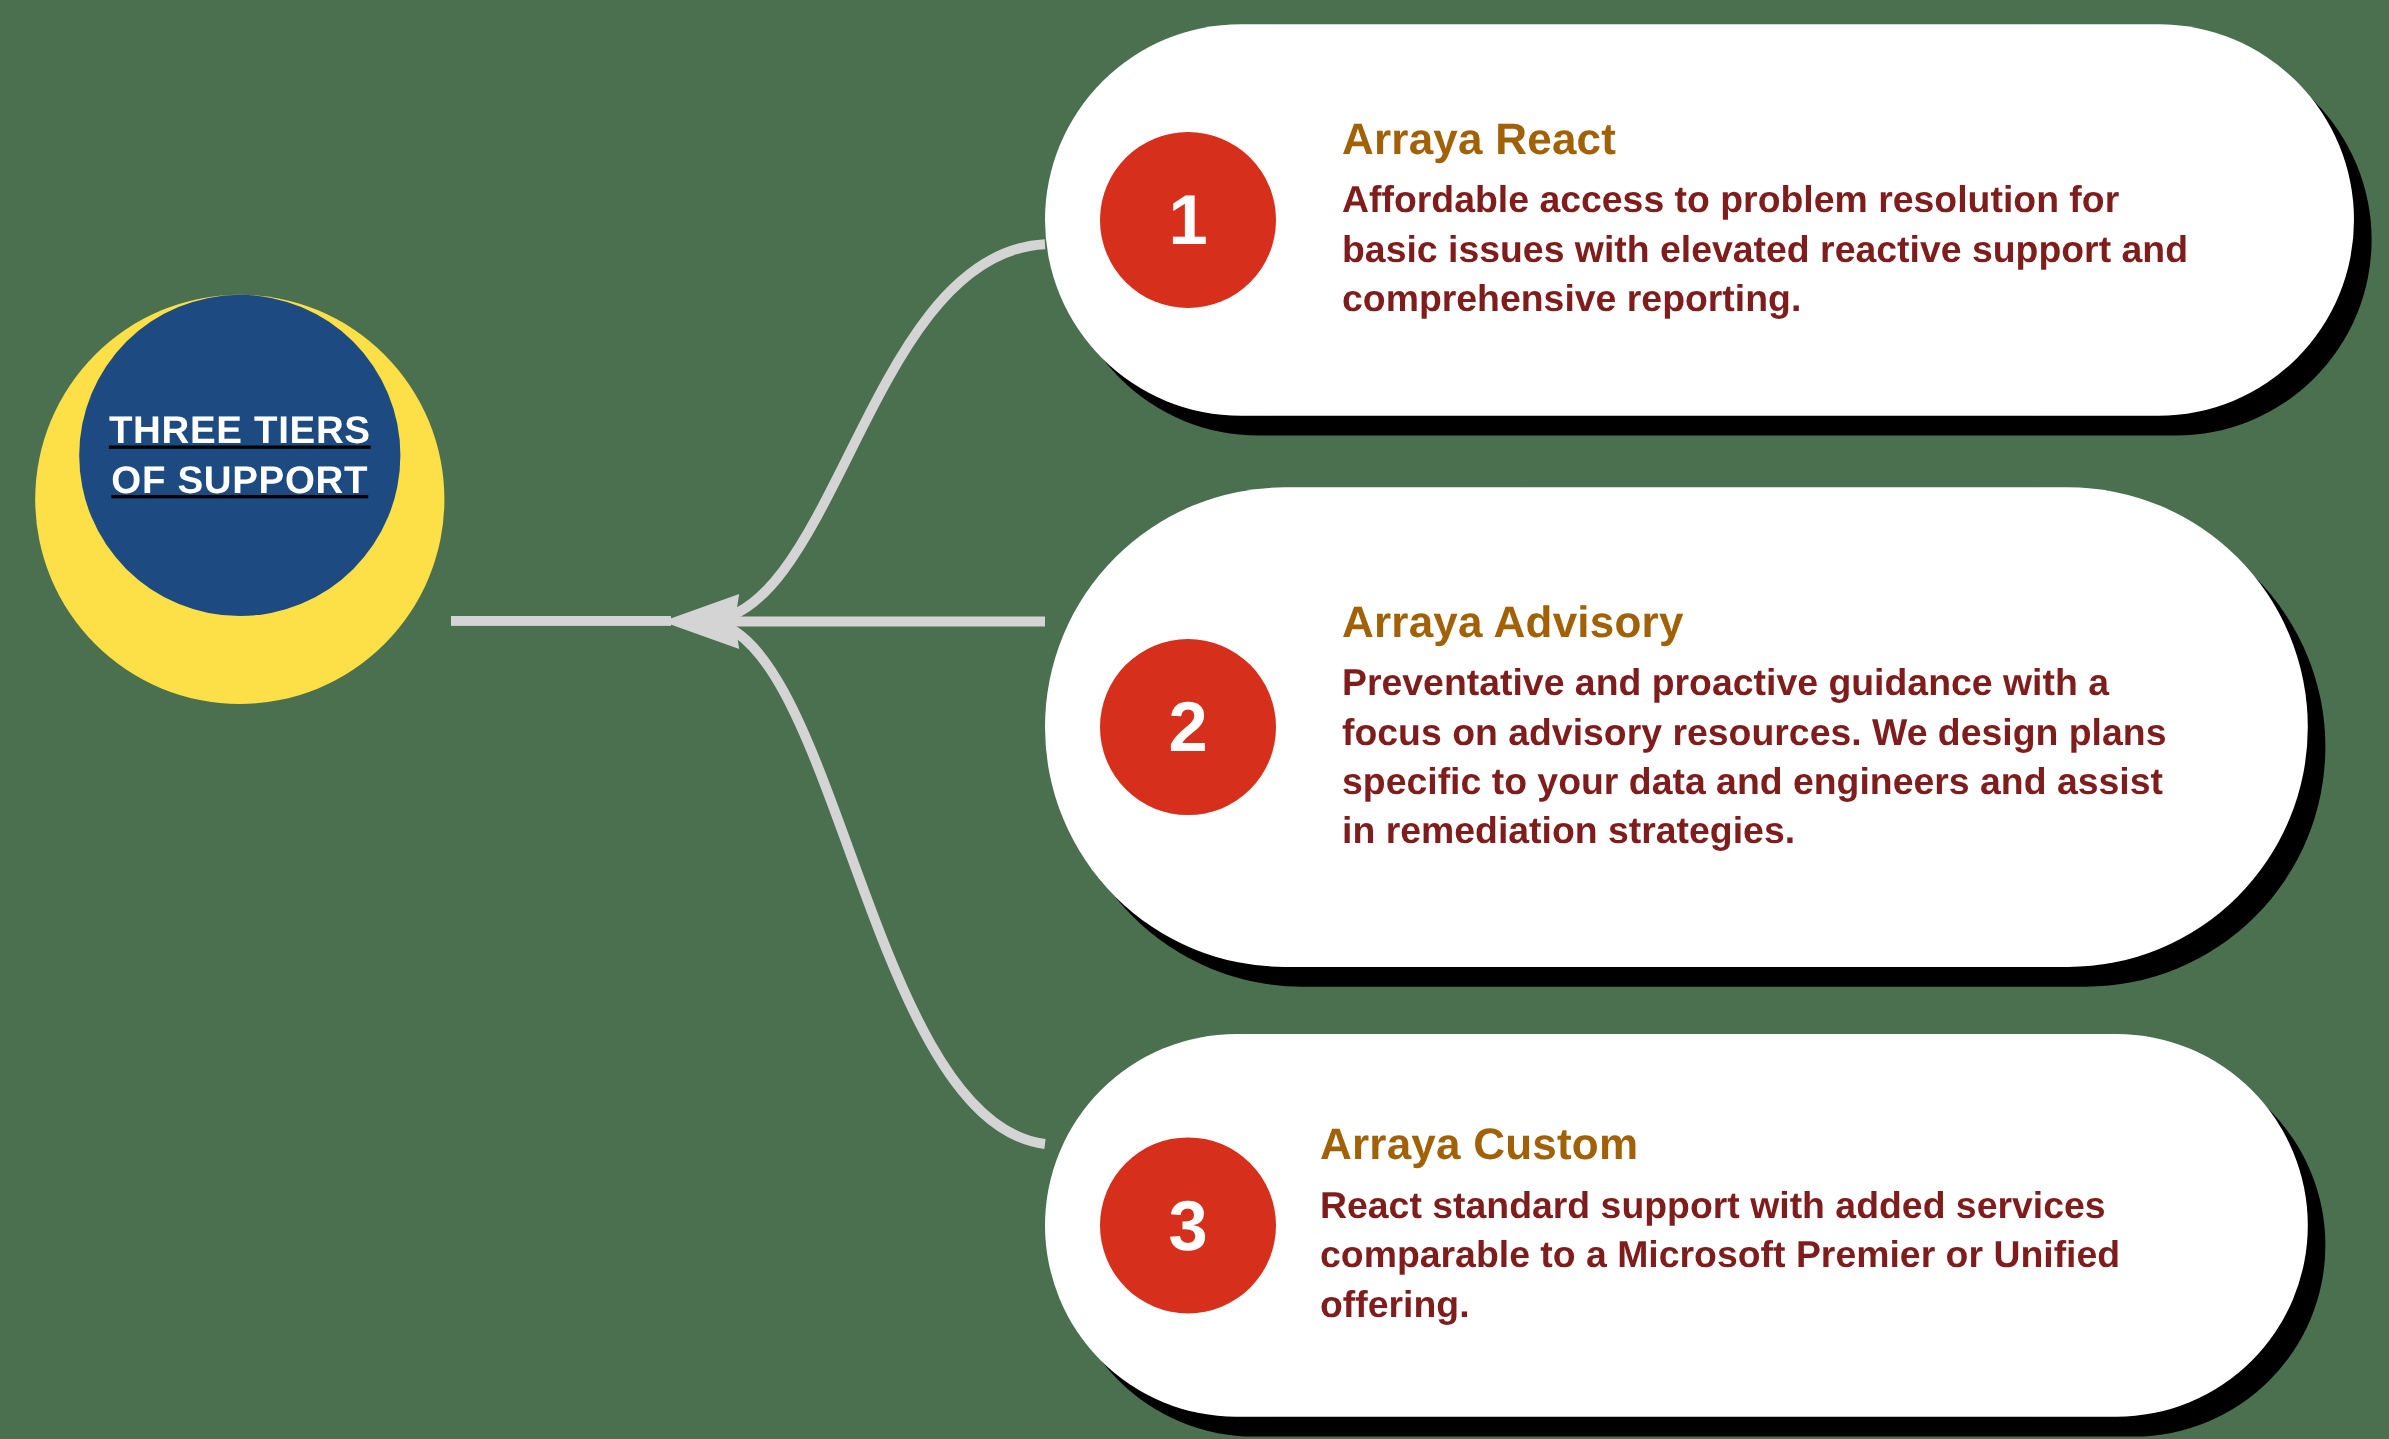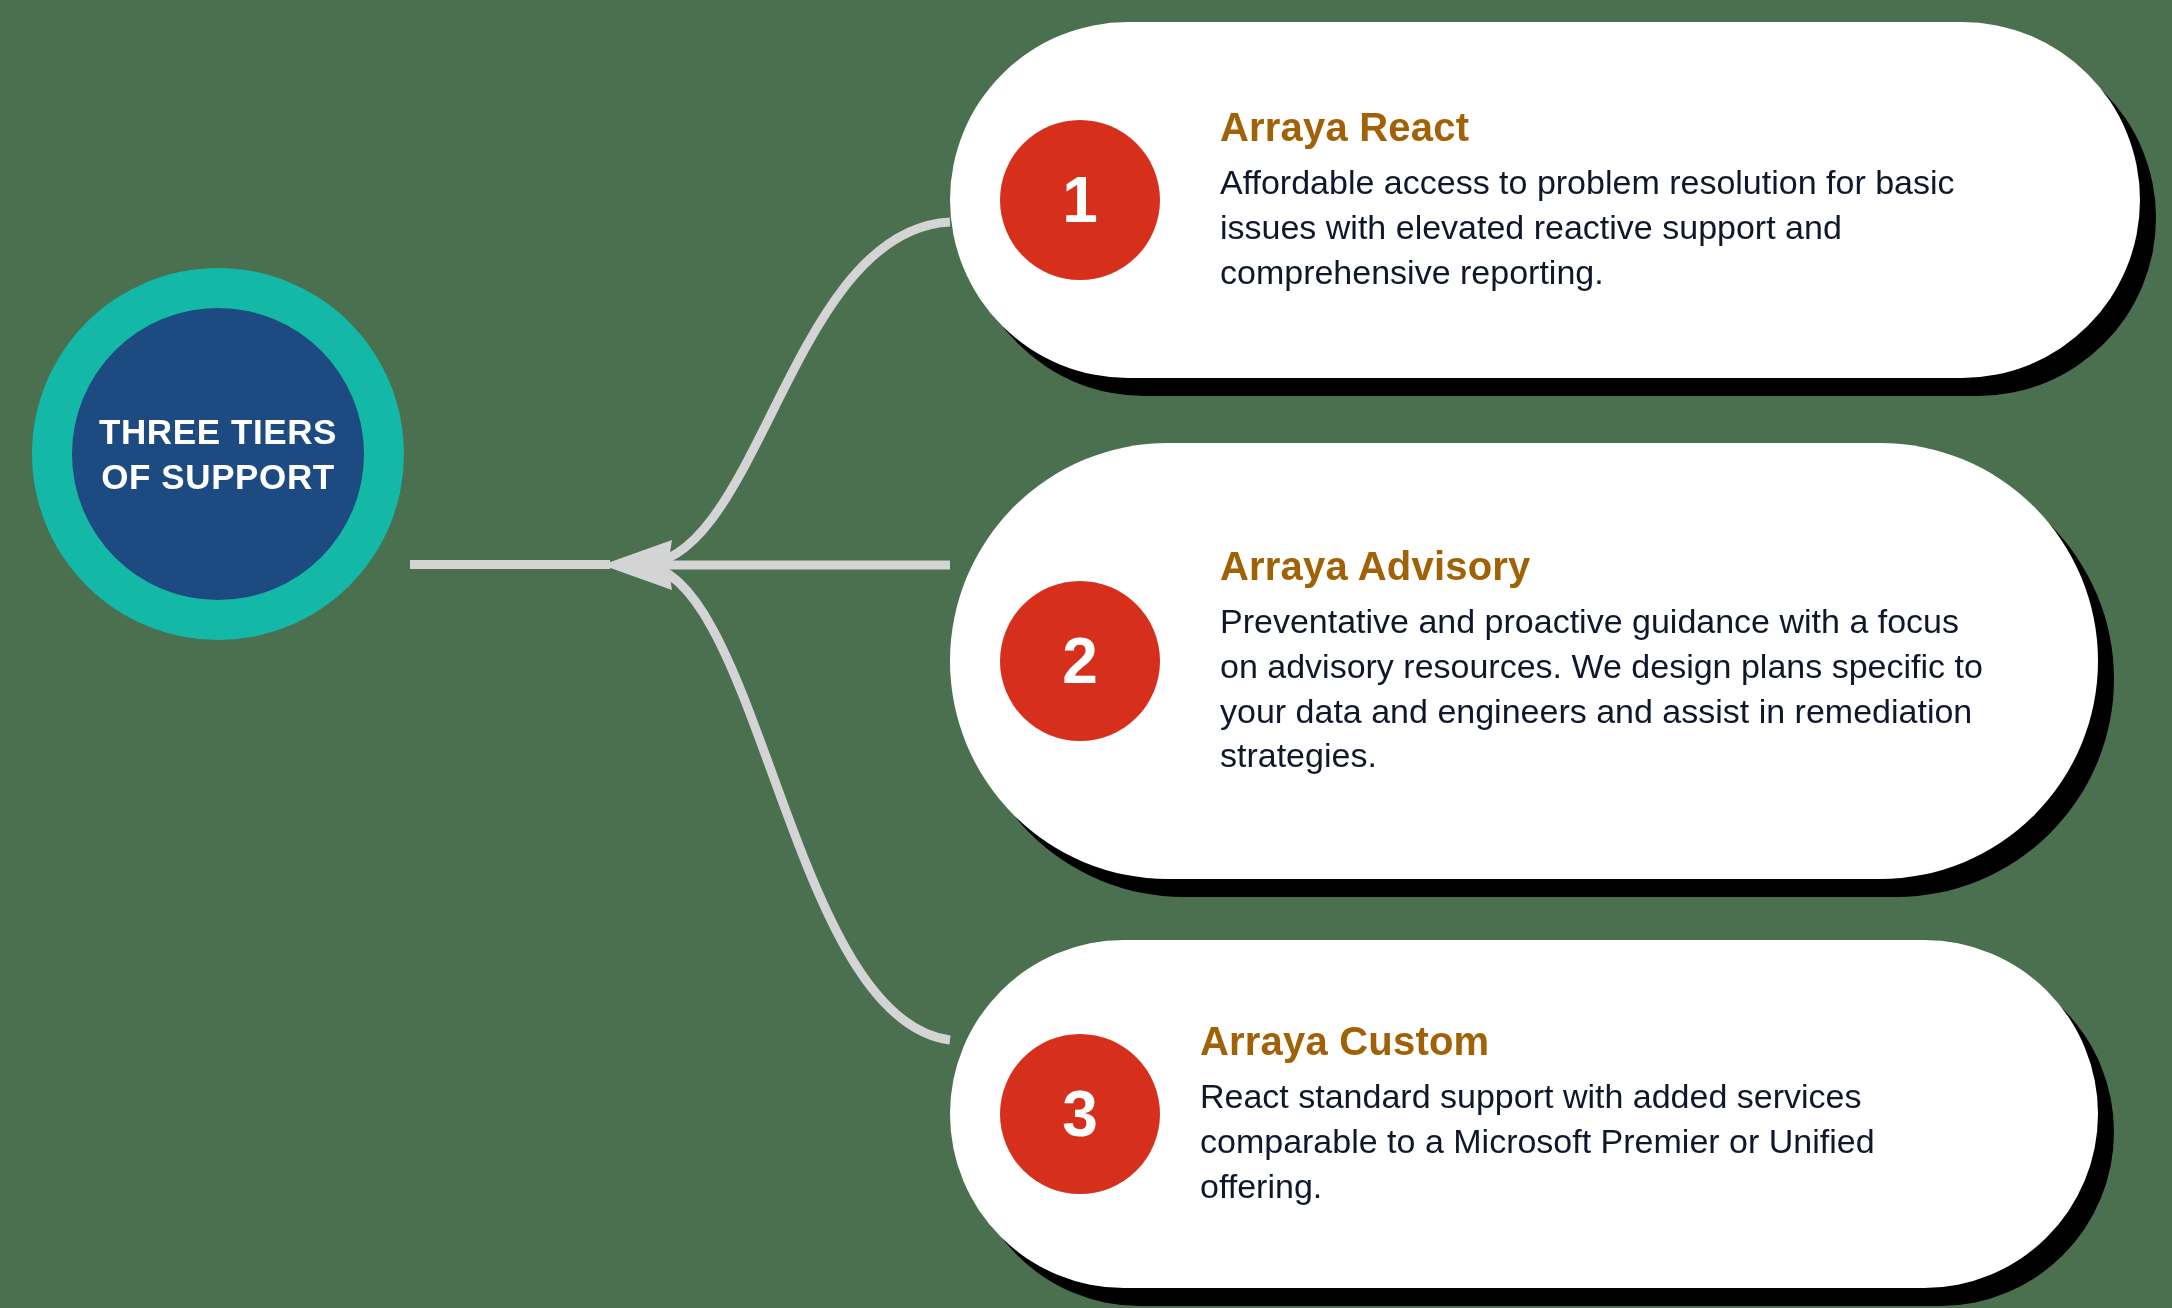--- a/index.html
+++ b/index.html
@@ -20,23 +20,23 @@
     pointer-events:none;
     z-index:1;
   }
 
   
   .hub-outer {
     position:absolute;
     left:32px; top:268px;
     width:372px; height:372px;
     border-radius:50%;
-    background:#14b8a6;
+    background:#fde047;
     z-index:3;
-    display:flex; align-items:center; justify-content:center;
+    display:flex; justify-content:center;text-decoration:underline;
   }
   .hub-inner {
     width:292px; height:292px;
     border-radius:50%;
     background:#1d4a80;
     display:flex; align-items:center; justify-content:center;
     text-align:center;
   }
   .hub-label {
     color:#ffffff;
@@ -79,24 +79,25 @@
   .card-body { margin-left:60px; }
 
   .card-title {
     color:#a16207;
     font-size:40px;
     font-weight:bold;
     letter-spacing:0.2px;
     margin-bottom:10px;
   }
   .card-text {
-    color:#0f172a;
+    color:#7f1d1d;
     font-size:34px;
     line-height:1.32;
     max-width:780px;
+    font-weight:bold;
   }
 
   .card-3 .card-body { margin-left:40px; }
 </style>
 </head>
 <body>
 
 <div id="stage">
 
   <svg id="connectors" viewBox="0 0 2172 1308" width="2172" height="1308" aria-hidden="true">

